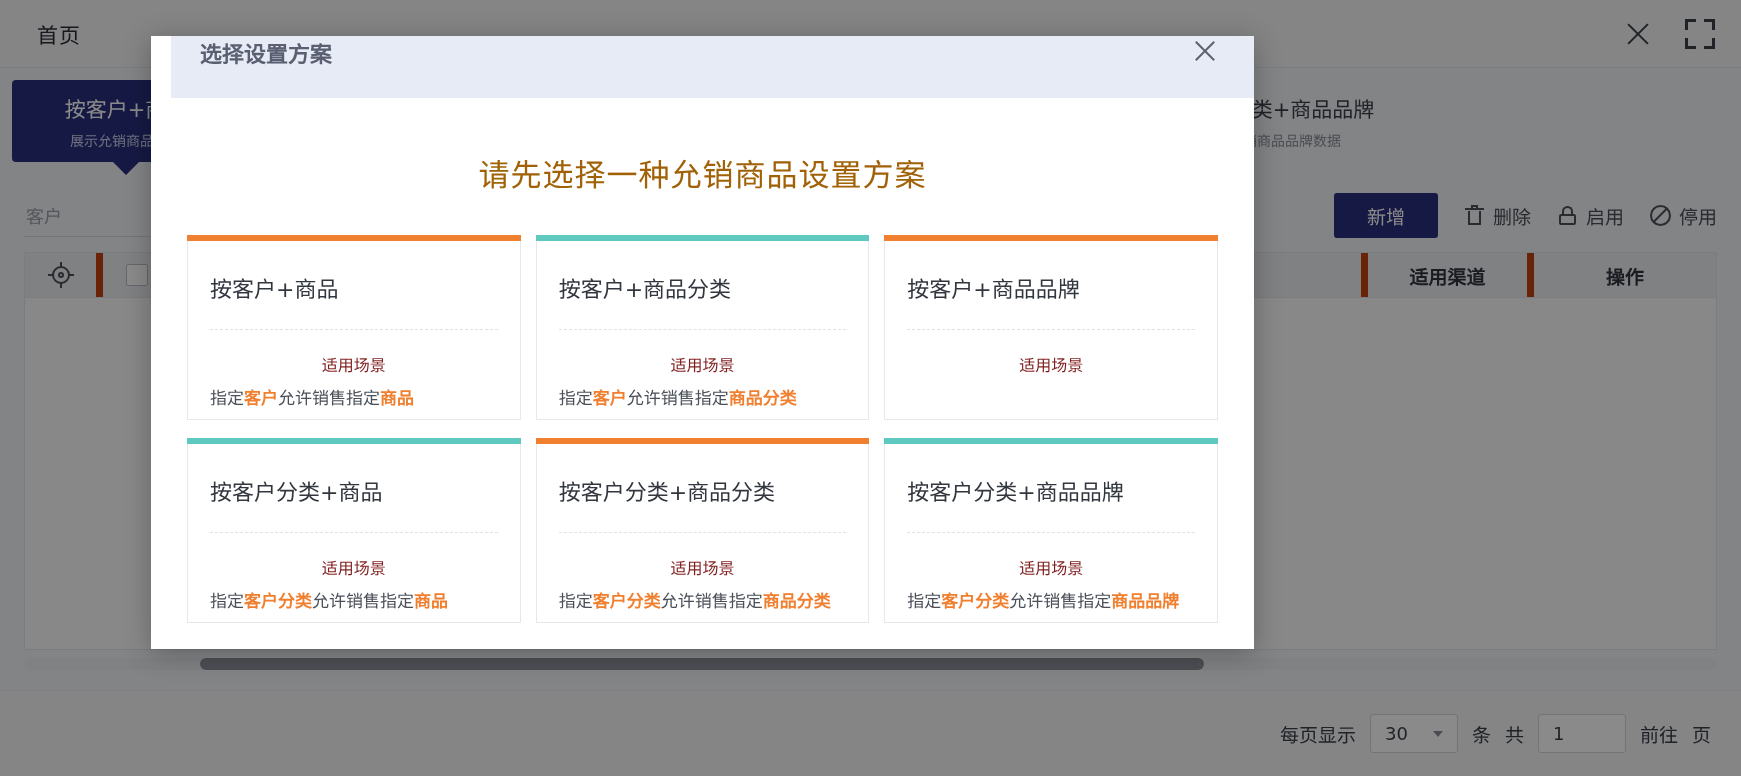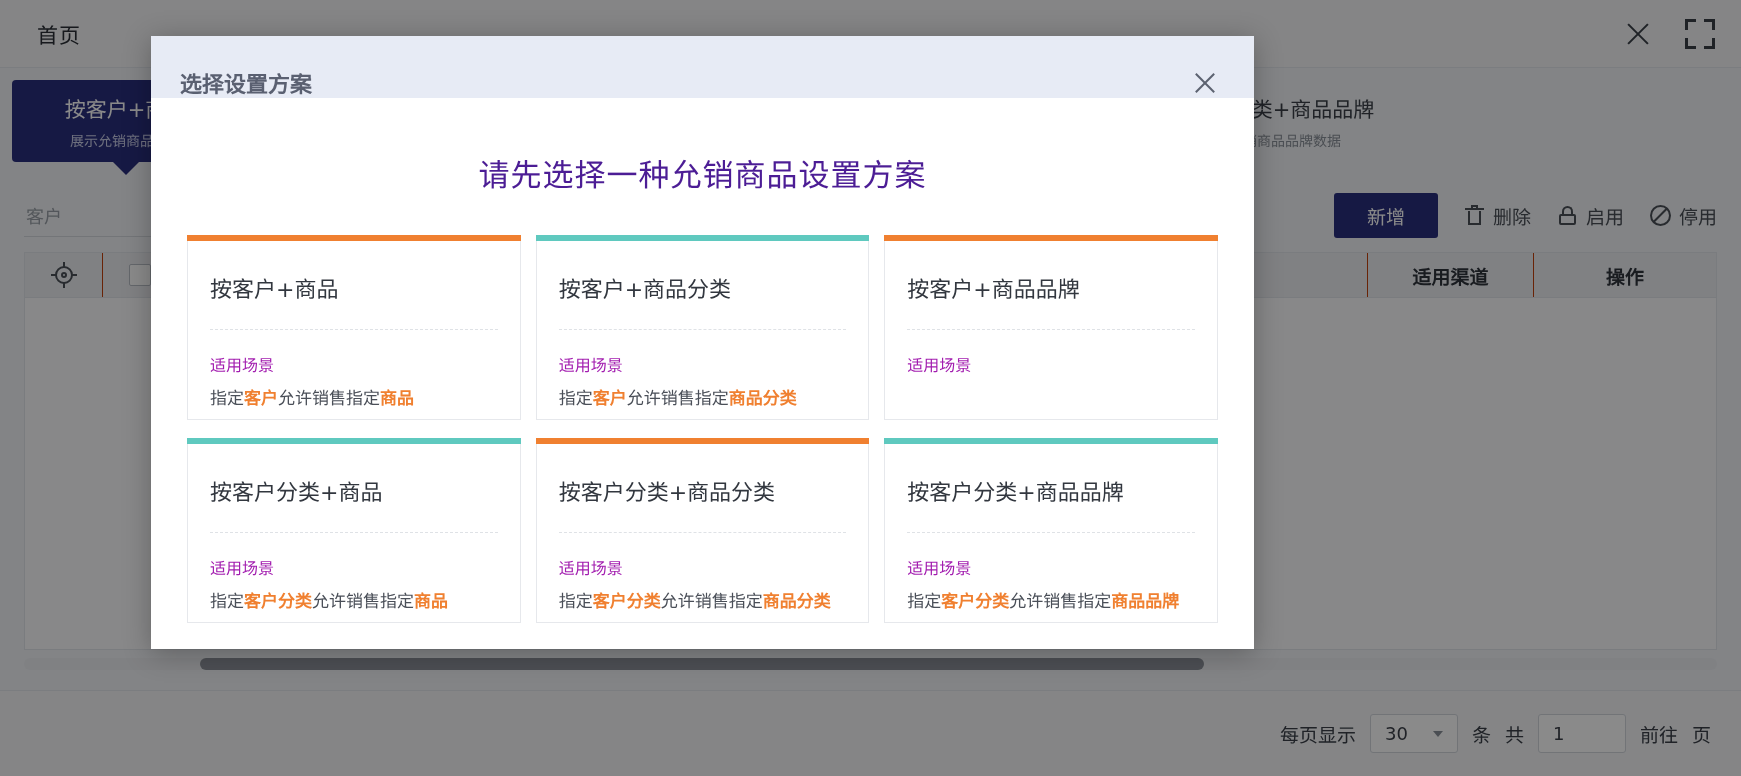--- a/index.html
+++ b/index.html
@@ -106,21 +106,21 @@
 
   
   .table-head {
     position: absolute; left: 24px; top: 252px; width: 1693px; height: 46px;
     background: #edeff3; display: flex; align-items: stretch;
     border: 1px solid #e2e5ea;
   }
   .th {
     display: flex; align-items: center; justify-content: center;
     font-size: 19px; font-weight: bold; color: #2f343c;
-    border-right: 1px solid #c2410c;
+    border-right: 7px solid #c2410c;
   }
   .th.gear { width: 78px; }
   .th.chk  { width: 74px; }
   .th.flex { flex: 1; }
   .th:last-child { border-right: 0; }
   .gear-icon { width: 24px; height: 24px; position: relative; }
   .gear-icon .ring { position: absolute; left: 3px; top: 3px; width: 18px; height: 18px;
     border: 2px solid #4b5058; border-radius: 50%; }
   .gear-icon .hole { position: absolute; left: 9px; top: 9px; width: 6px; height: 6px;
     border: 2px solid #4b5058; border-radius: 50%; }
@@ -163,54 +163,54 @@
   
   #scrim { position: absolute; inset: 0; background: rgba(0,0,0,0.46); }
 
   
   #modal {
     position: absolute; left: 151px; top: 36px; width: 1103px; height: 613px;
     background: #ffffff; box-shadow: 0 4px 26px rgba(0,0,0,.28);
     display: flex; flex-direction: column;
   }
   .modal-head {
-    height: 62px; background: #e7ebf5; display: flex; align-items: flex-end;
-    padding: 0 34px 0 29px; position: relative;
+    height: 62px; background: #e7ebf5; display: flex; align-items: flex-start;
+    padding: 0 34px 0 29px; position: relative; margin-left: 20px;
   }
   .modal-title { font-size: 22px; font-weight: bold; color: #5a6071; }
   .modal-close {
     margin-left: auto; width: 30px; height: 30px; position: relative; cursor: pointer;
   }
   .modal-close::before, .modal-close::after {
     content: ""; position: absolute; left: 2px; top: 14px; width: 26px; height: 2px; background: #5c6270;
   }
   .modal-close::before { transform: rotate(45deg); }
   .modal-close::after  { transform: rotate(-45deg); }
 
   .modal-body { flex: 1; padding: 0 36px; }
   .modal-heading {
-    text-align: center; font-size: 31px; color: #4c1d95;
+    text-align: center; font-size: 31px; color: #a16207;
     padding: 52px 0 40px; letter-spacing: 1px;
   }
   .card-grid {
     display: grid; grid-template-columns: repeat(3, 1fr);
     column-gap: 15px; row-gap: 18px;
   }
   .scheme-card {
     background: #fff; border: 1px solid #e6e8ec; border-top: 0;
     height: 185px; padding: 0 22px; cursor: pointer;
     display: flex; flex-direction: column; position: relative;
   }
   .card-bar { height: 6px; margin: 0 -23px; }
   .card-title { font-size: 22px; color: #32373f; padding: 30px 0 0 0; }
   .card-divider {
     margin-top: 26px; height: 0;
     border-top: 1px dashed #dfe2e6;
   }
-  .card-label { font-size: 16px; color: #a21caf; padding-top: 22px; }
+  .card-label { font-size: 16px; color: #7f1d1d; padding-top: 22px; text-align: center; }
   .card-desc { font-size: 17px; color: #4a4f58; padding-top: 8px; }
   .card-desc b { color: #f08030; font-weight: bold; }
 </style>
 </head>
 <body>
 
 <div id="app-bg">
 
   <div class="topbar">
     <div class="nav-home">

